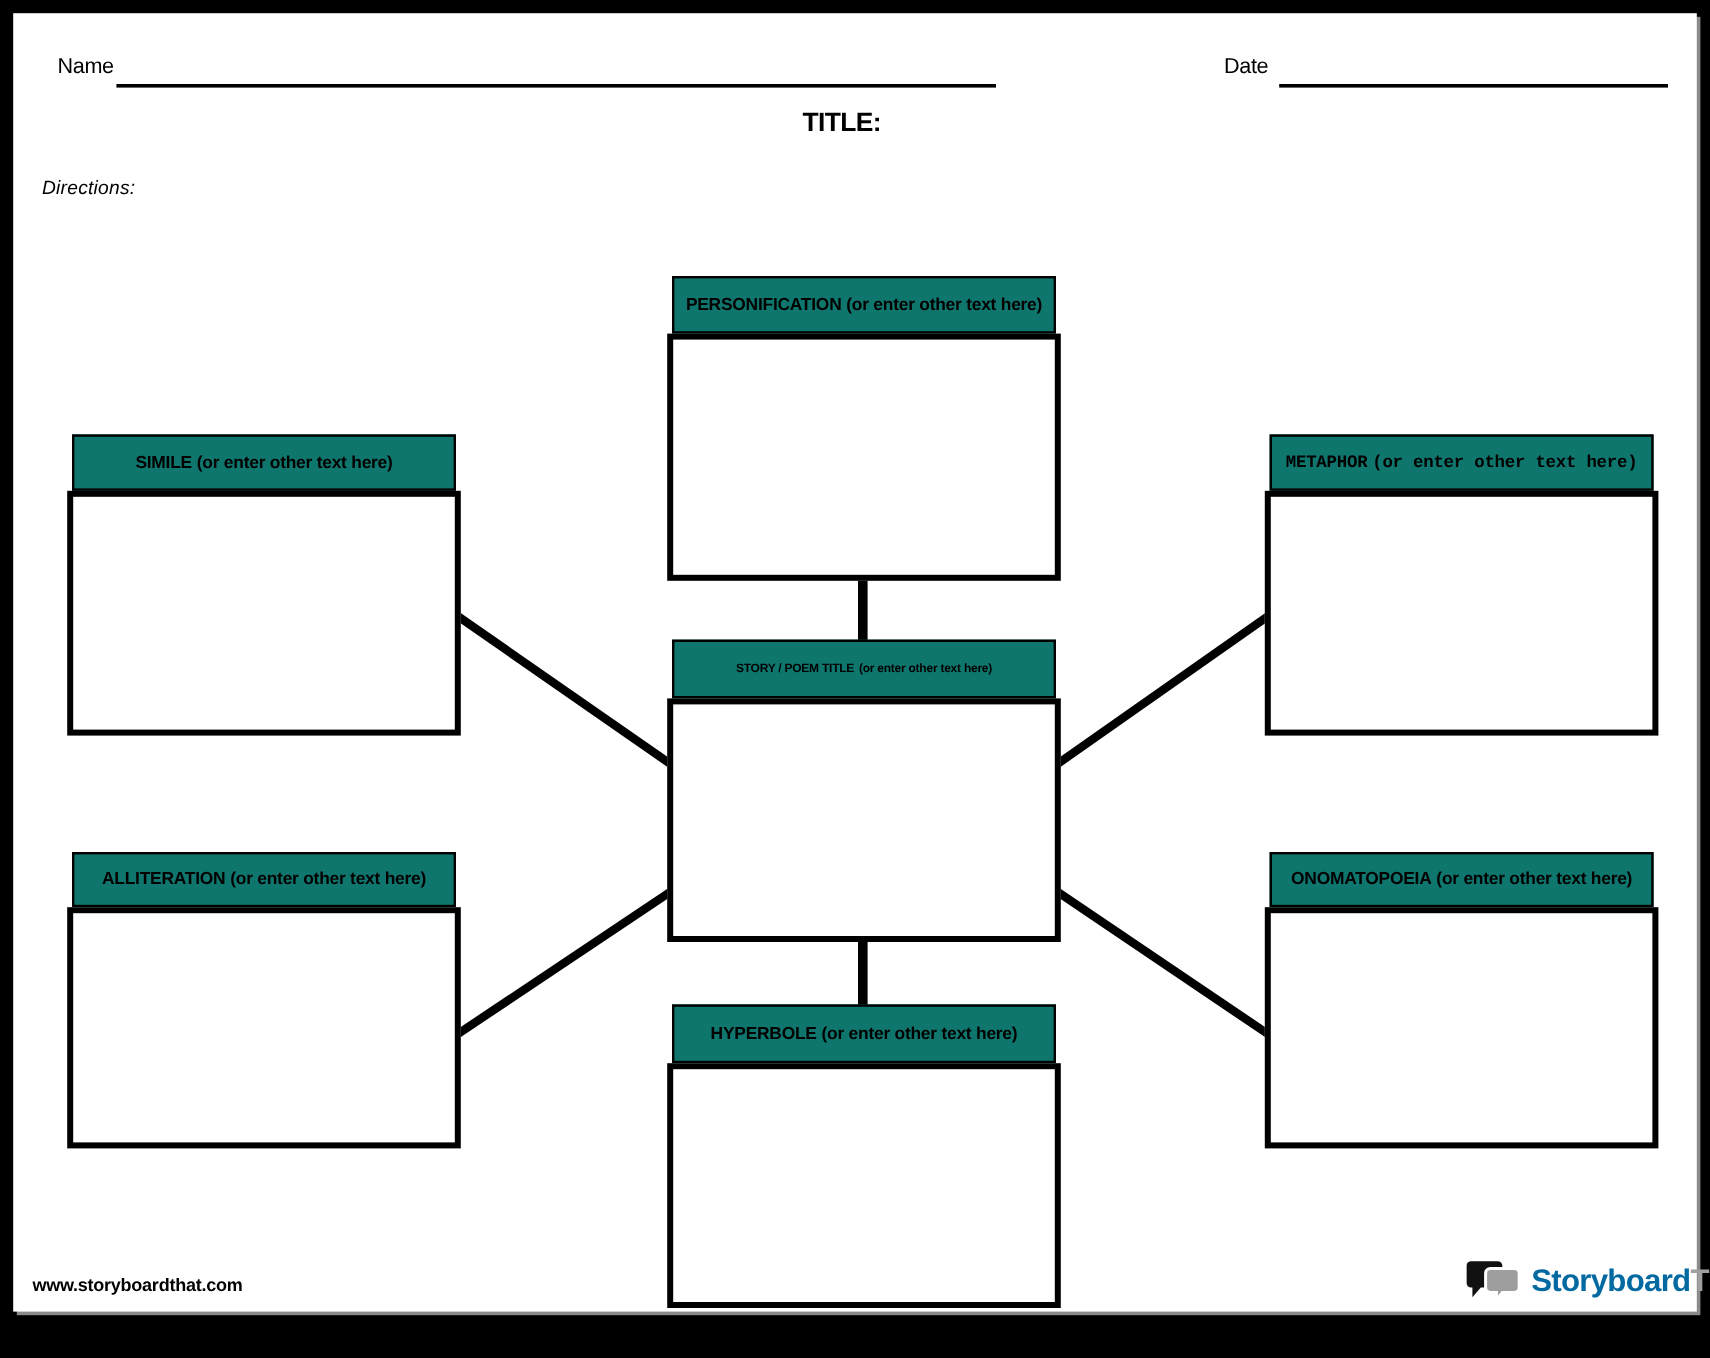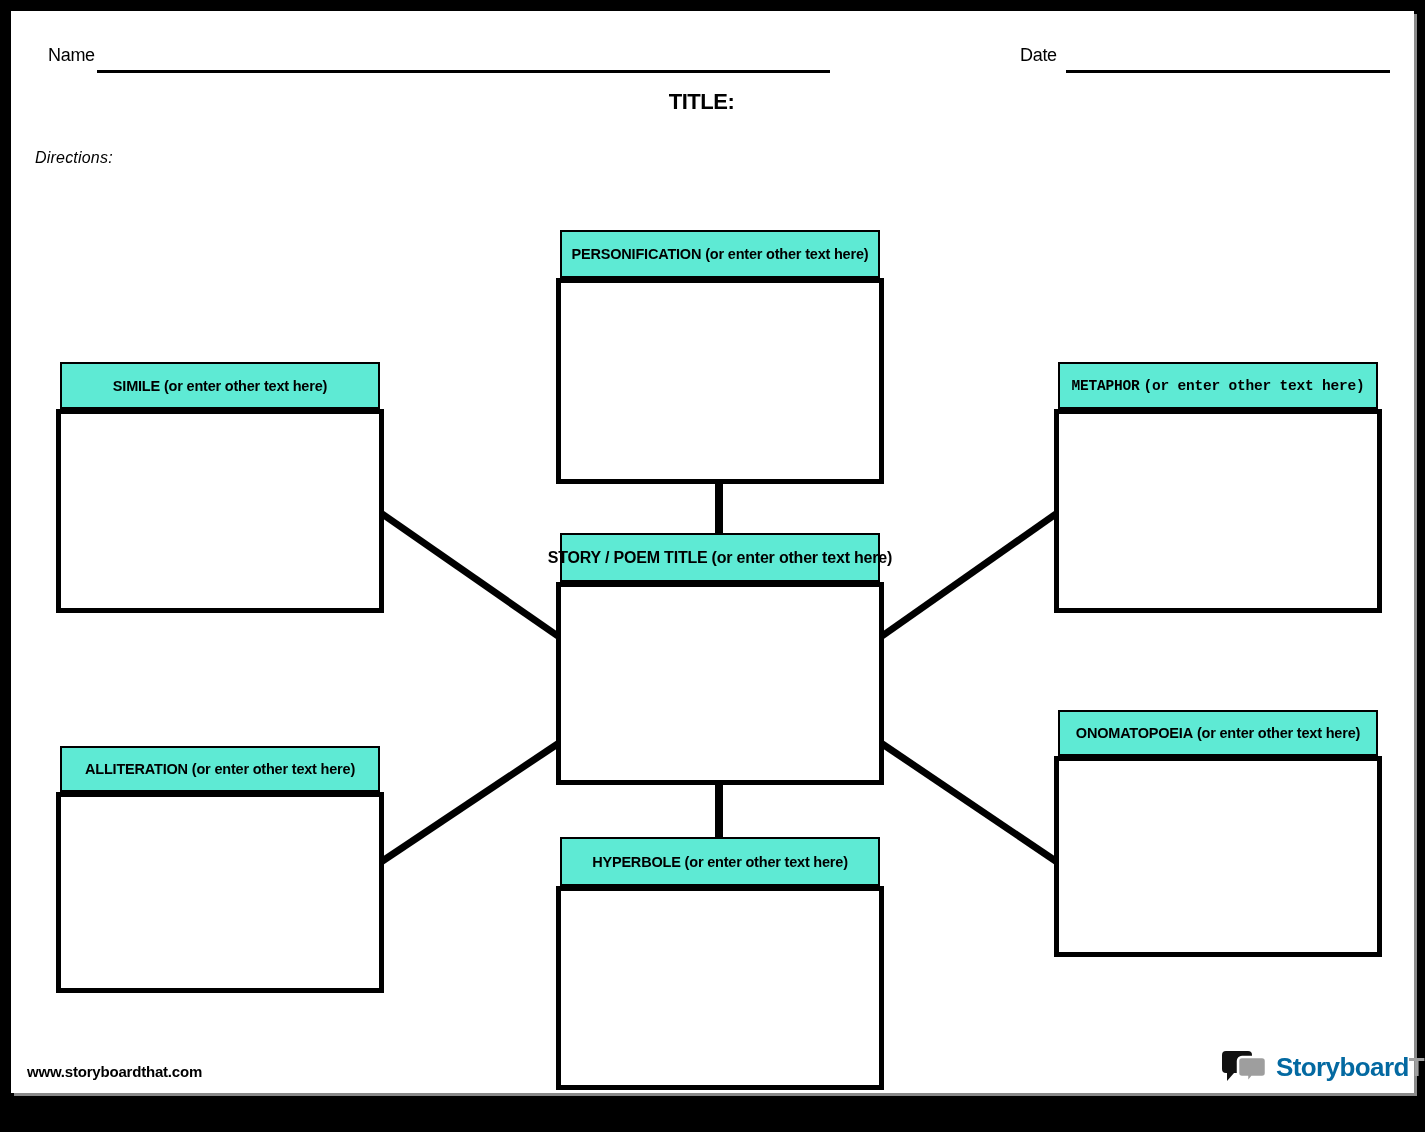--- a/index.html
+++ b/index.html
@@ -22,21 +22,21 @@
     font-size:22px;font-weight:bold;letter-spacing:-0.5px;
   }
   .directions{
     position:absolute;left:24px;top:138px;
     font-style:italic;font-size:16px;letter-spacing:0.2px;
   }
   
   .node{position:absolute;}
   .node-header{
     position:relative;margin:0 auto;width:320px;box-sizing:border-box;
-    border:2px solid #000;background:#5eead4;z-index:3;
+    border:2px solid #000;background:#0f766e;z-index:3;
     display:flex;align-items:center;justify-content:center;
     font-size:14.5px;font-weight:bold;letter-spacing:-0.2px;
     white-space:nowrap;
   }
   .node-header .note{margin-left:4px;}
   .node-body{
     position:relative;width:328px;box-sizing:border-box;
     border:5px solid #000;background:#fff;z-index:2;
   }
   .connectors{position:absolute;left:0;top:0;z-index:1;pointer-events:none;}
@@ -92,28 +92,28 @@
 
 <div class="node" style="left:1054px;top:362px;width:328px;font-family:Liberation Mono, monospace;">
   <div class="node-header" style="height:47px;">
     <span class="term">METAPHOR</span>
     <span class="note">(or enter other text here)</span>
   </div>
   <div class="node-body" style="height:204px;"></div>
 </div>
 
 <div class="node" style="left:556px;top:533px;width:328px;">
-  <div class="node-header" style="height:49px;font-size:16px;">
+  <div class="node-header" style="height:49px;font-size:10px;">
     <span class="term">STORY / POEM TITLE</span>
     <span class="note">(or enter other text here)</span>
   </div>
   <div class="node-body" style="height:203px;"></div>
 </div>
 
-<div class="node" style="left:56px;top:746px;width:328px;">
+<div class="node" style="left:56px;top:710px;width:328px;">
   <div class="node-header" style="height:46px;">
     <span class="term">ALLITERATION</span>
     <span class="note">(or enter other text here)</span>
   </div>
   <div class="node-body" style="height:201px;"></div>
 </div>
 
 <div class="node" style="left:1054px;top:710px;width:328px;border-radius:15px;">
   <div class="node-header" style="height:46px;">
     <span class="term">ONOMATOPOEIA</span>

